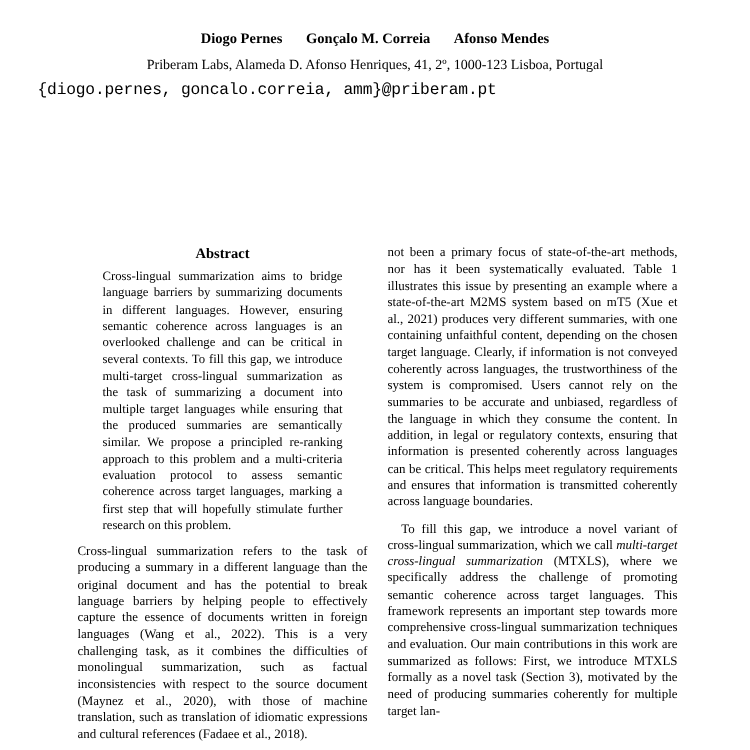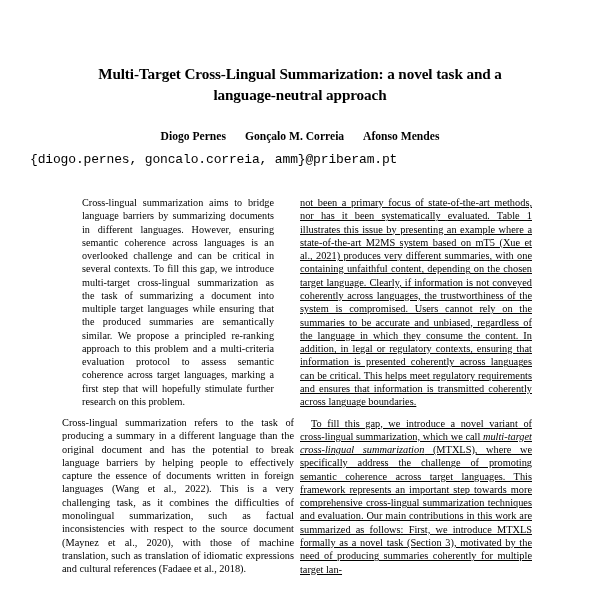--- a/index.html
+++ b/index.html
@@ -72,21 +72,21 @@
     overflow: hidden;
   }
   .col {
     position: absolute;
     top: 0;
     width: 232px;
     overflow: hidden;
     height: 404px;
   }
   .col-left  { left: 62px; }
-  .col-right { left: 300px; text-decoration: underline; }
+  .col-right { left: 310px; }
 
   
   .abstract-block {
     width: 192px;
     margin: 0 auto 0 20px;
   }
   .abstract-heading {
     margin: 0 0 6px 0;
     text-align: center;
     font-size: 11.6px;
@@ -116,36 +116,37 @@
     font-size: 10.2px;
     line-height: 1.30;
   }
   .it { font-style: italic; }
 </style>
 </head>
 <body>
 
 <div class="page">
 
-  <h1 class="title">Multi-Target Cross-Lingual Summarization:  a novel task and a language-neutral approach</h1>
 
   <div class="authors">
     <span class="author">Diogo Pernes</span>
     <span class="author">Gonçalo M. Correia</span>
     <span class="author">Afonso Mendes</span>
   </div>
 
+  <div class="affiliation">Priberam Labs, Alameda D. Afonso Henriques, 41, 2º, 1000-123 Lisboa, Portugal</div>
 
   <div class="emails">{diogo.pernes, goncalo.correia, amm}@priberam.pt</div>
 
   <div class="columns">
 
     <div class="col col-left">
 
       <div class="abstract-block">
+        <div class="abstract-heading">Abstract</div>
         <p class="body-text">Cross-lingual summarization aims to bridge language barriers by summarizing documents in different languages. However, ensuring semantic coherence across languages is an overlooked challenge and can be critical in several contexts. To fill this gap, we introduce multi-target cross-lingual summarization as the task of summarizing a document into multiple target languages while ensuring that the produced summaries are semantically similar. We propose a principled re-ranking approach to this problem and a multi-criteria evaluation protocol to assess semantic coherence across target languages, marking a first step that will hopefully stimulate further research on this problem.</p>
       </div>
 
 
       <p class="body-text tight">Cross-lingual summarization refers to the task of producing a summary in a different language than the original document and has the potential to break language barriers by helping people to effectively capture the essence of documents written in foreign languages (Wang et al., 2022). This is a very challenging task, as it combines the difficulties of monolingual summarization, such as factual inconsistencies with respect to the source document (Maynez et al., 2020), with those of machine translation, such as translation of idiomatic expressions and cultural references (Fadaee et al., 2018).</p>
 
     </div>
 
     <div class="col col-right">
 

